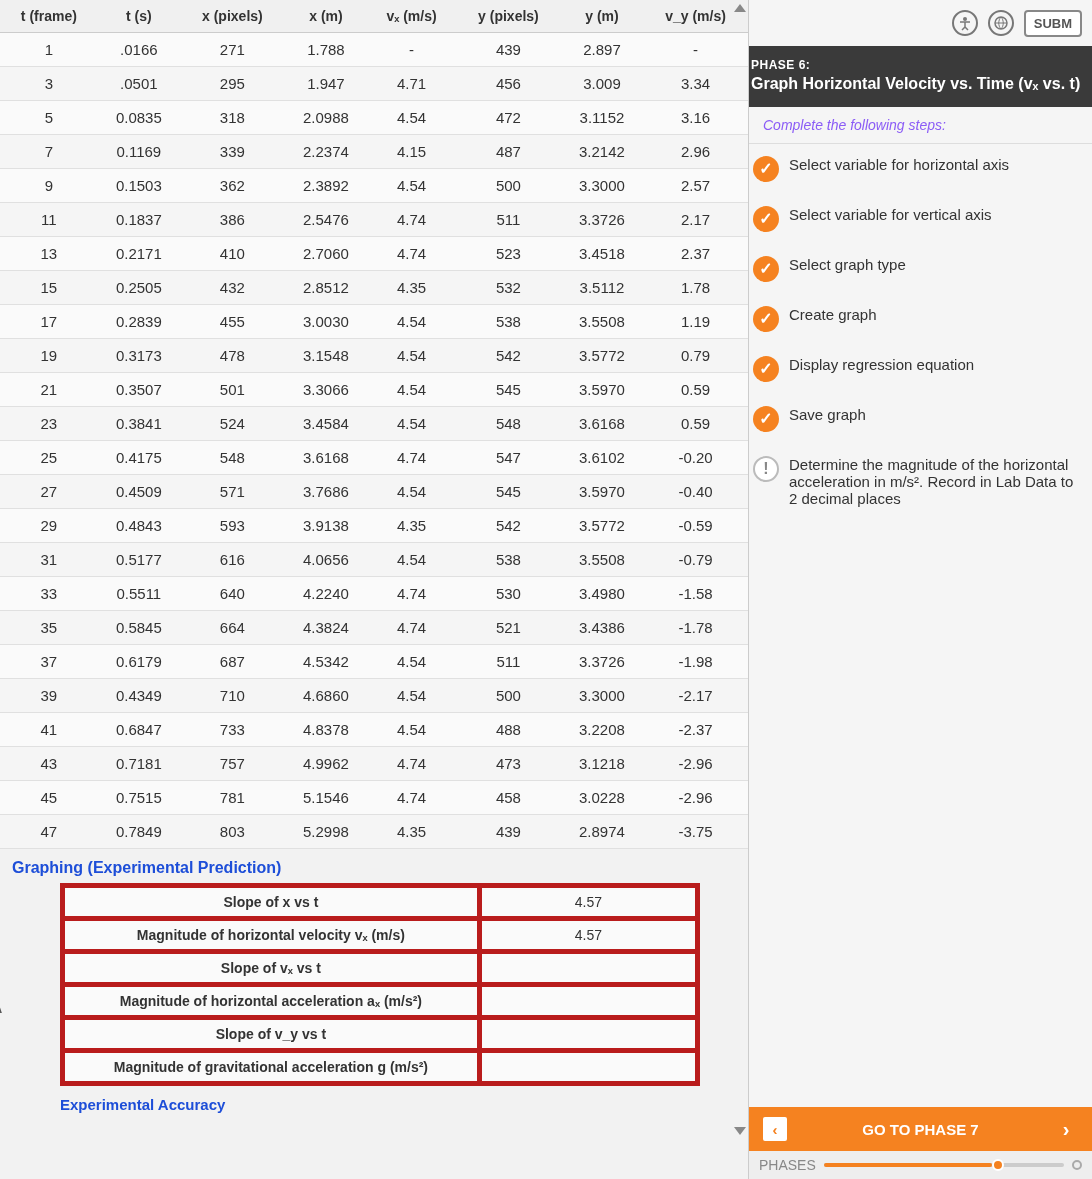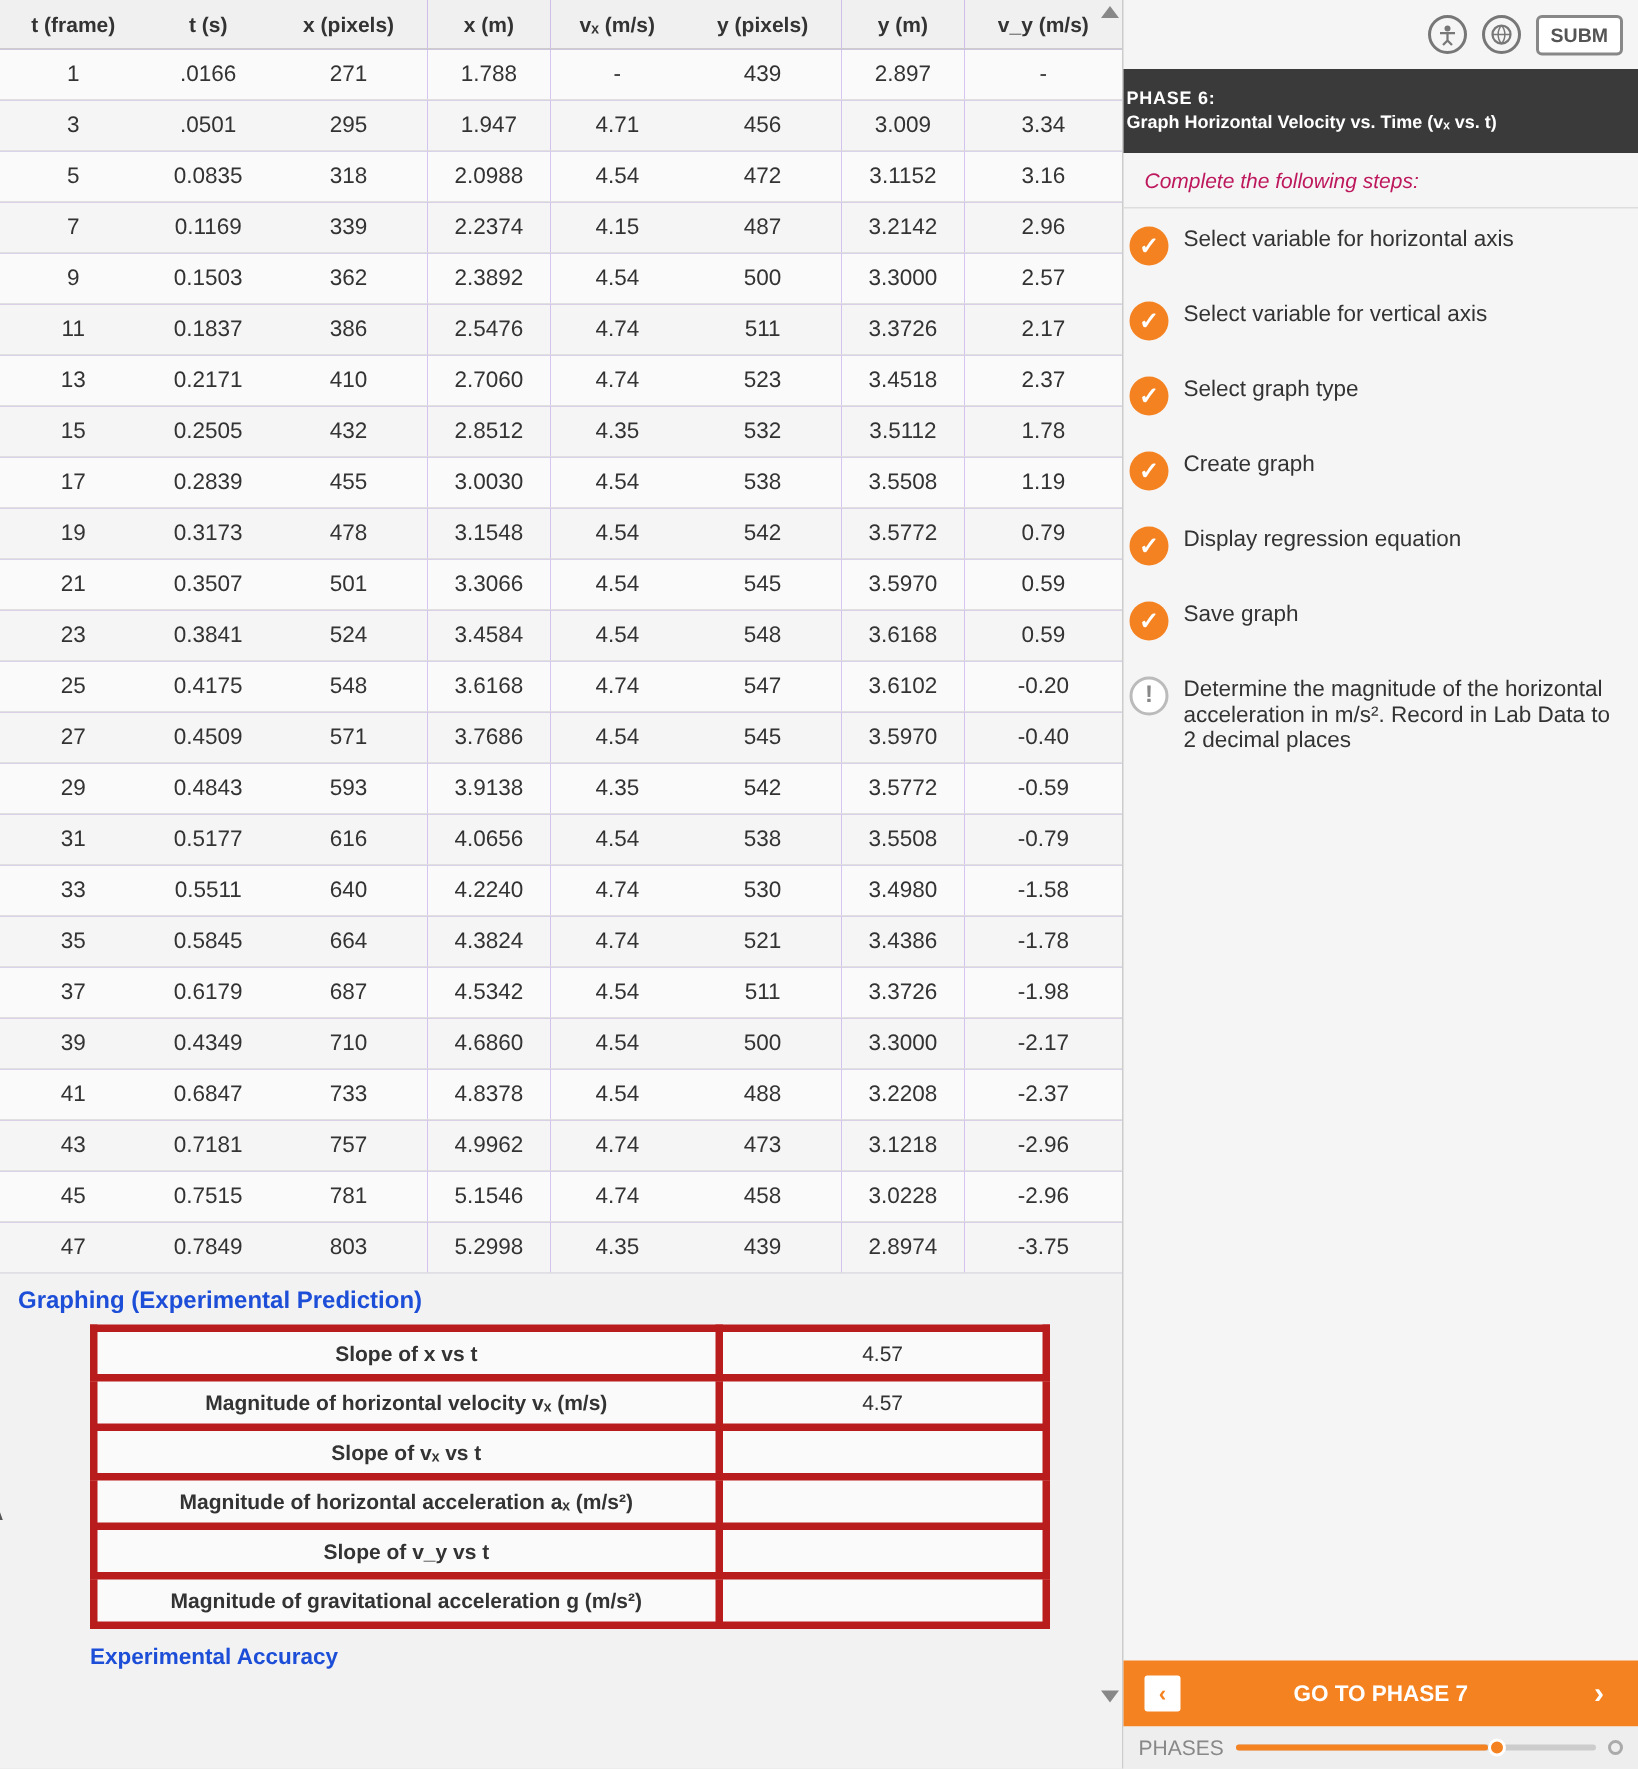--- a/index.html
+++ b/index.html
@@ -21,21 +21,21 @@
   .left-panel {
     width: 748px;
     background: #f2f2f2;
     display: flex;
     flex-direction: column;
     position: relative;
   }
   .data-table {
     width: 100%;
     border-collapse: collapse;
-    background: #6d28d9;
+    background: #000000;
     font-size: 15px;
   }
   .data-table th {
     background: #f0f0f0;
     padding: 8px 4px;
     text-align: center;
     font-weight: bold;
     border-bottom: 1px solid #ccc;
     font-size: 14px;
     font-style: normal;
@@ -146,30 +146,30 @@
     background: #3a3a3a;
     color: #fff;
     padding: 12px 2px;
   }
   .phase-header .phase-label {
     font-size: 12px;
     font-weight: bold;
     letter-spacing: 0.5px;
   }
   .phase-header .phase-title {
-    font-size: 12px;
+    font-size: 16px;
     font-weight: bold;
     line-height: 1.3;
     margin-top: 2px;
   }
   .sub-title {
     font-style: italic;
     font-size: 14px;
     padding: 10px 14px;
-    color: #be185d;
+    color: #8b5cf6;
     border-bottom: 1px solid #ddd;
   }
   .steps {
     flex: 1;
     overflow: hidden;
   }
   .step {
     display: flex;
     align-items: flex-start;
     gap: 10px;

